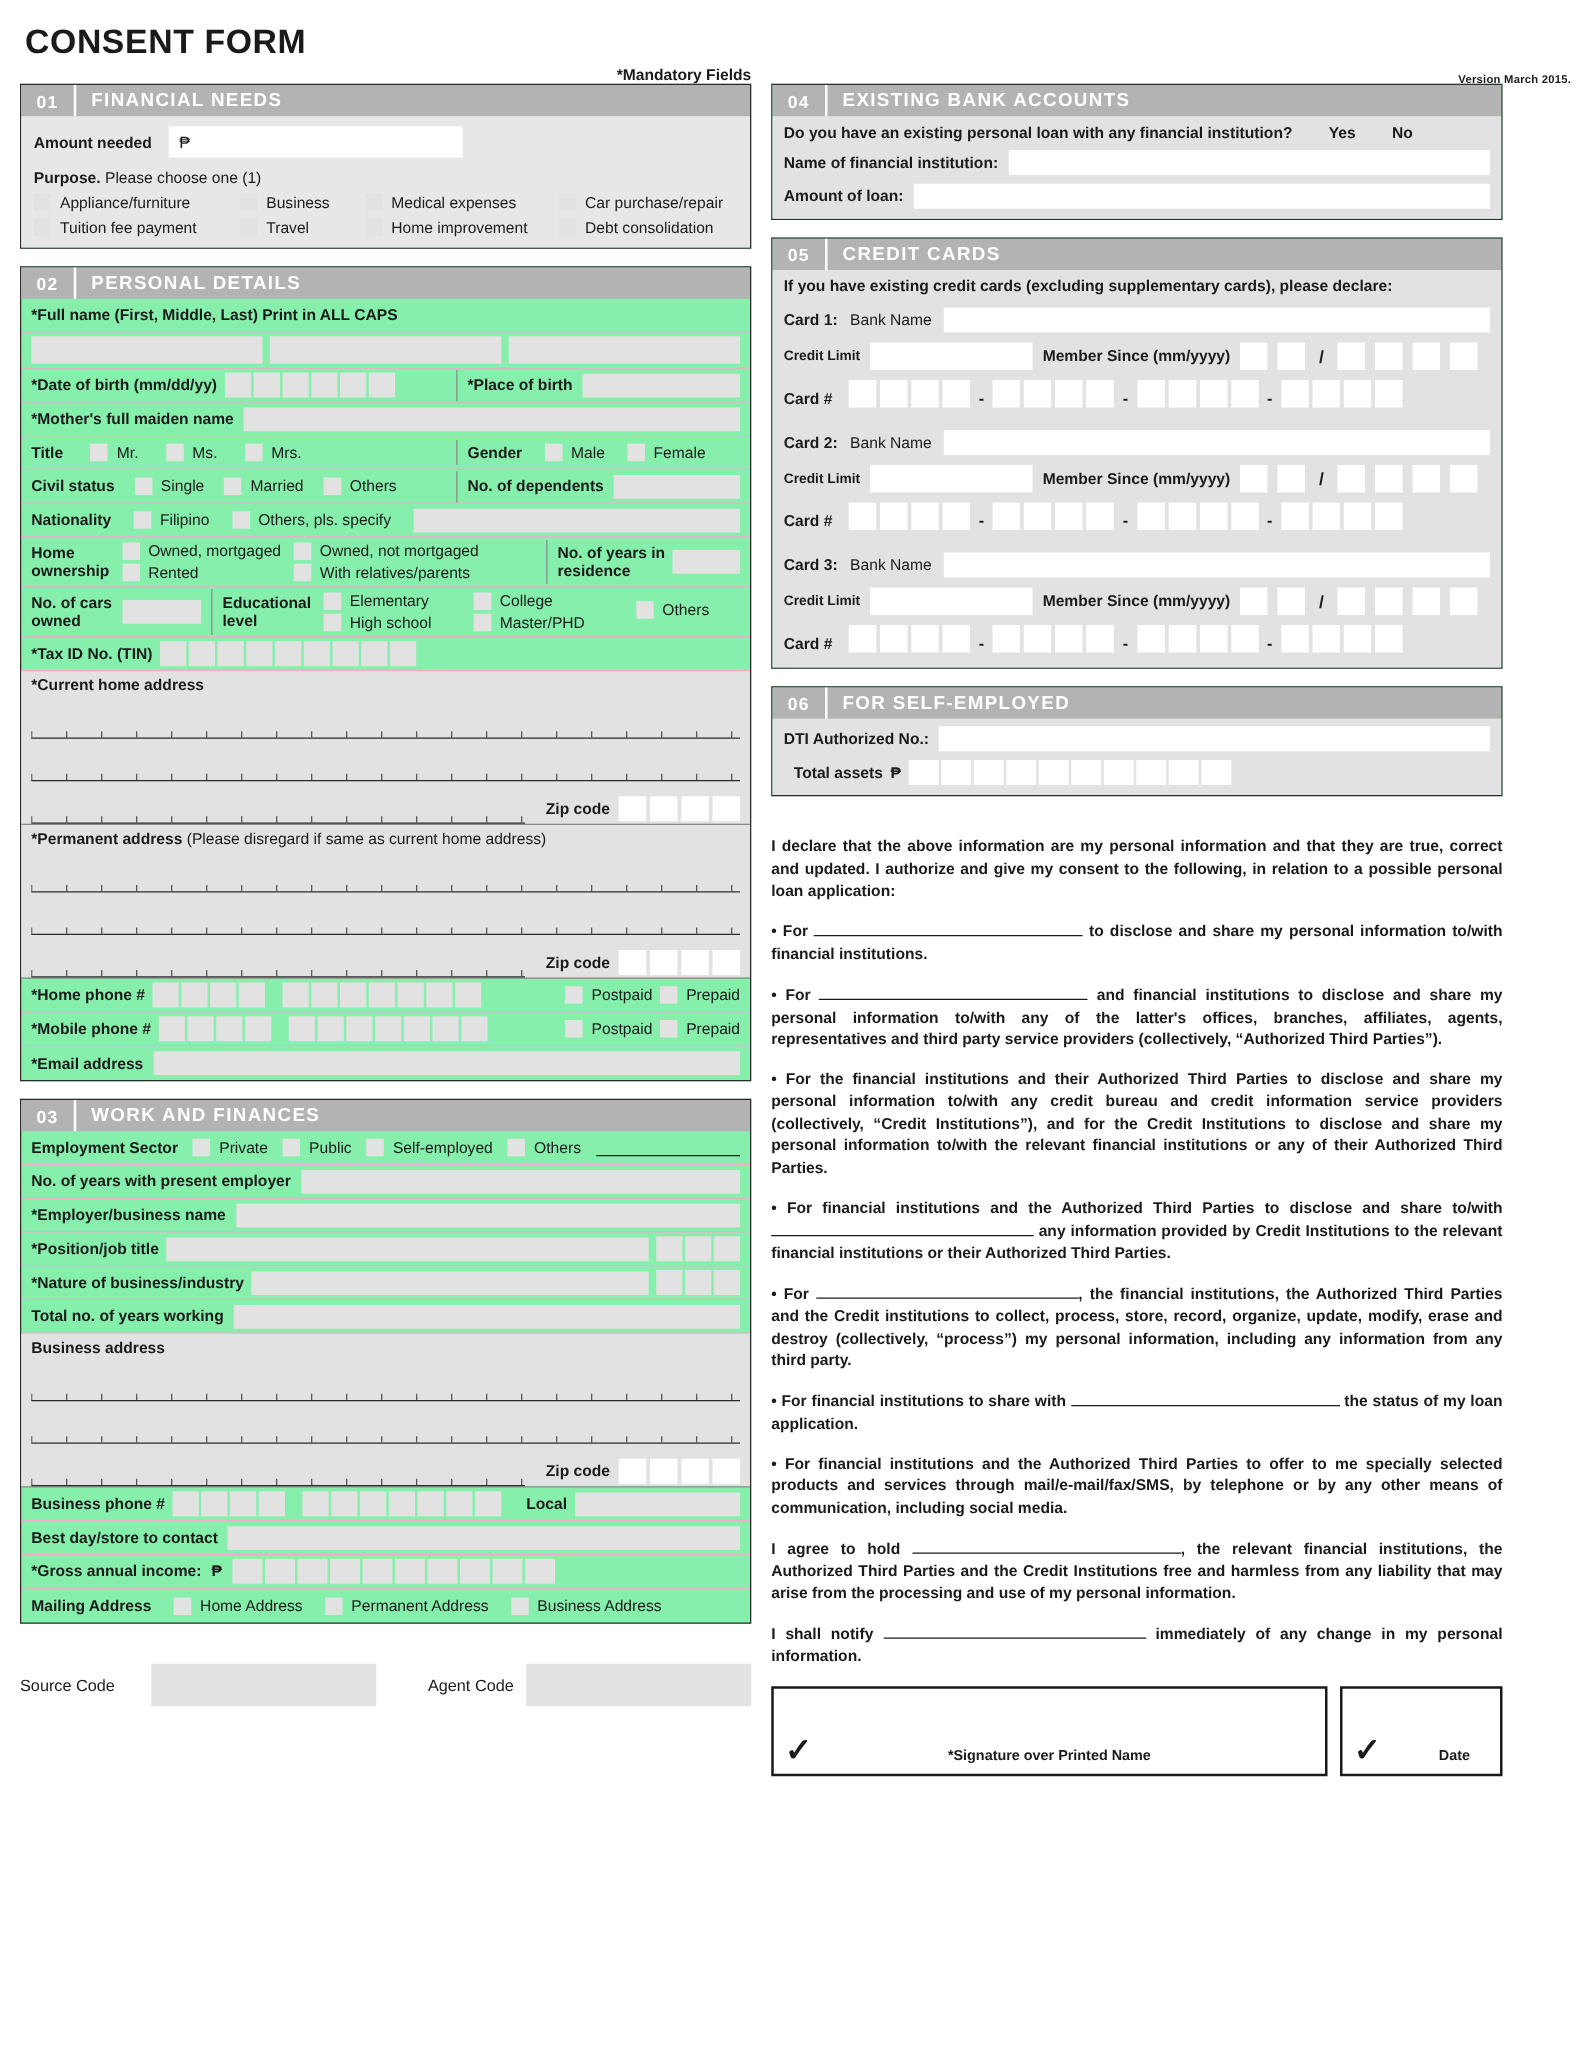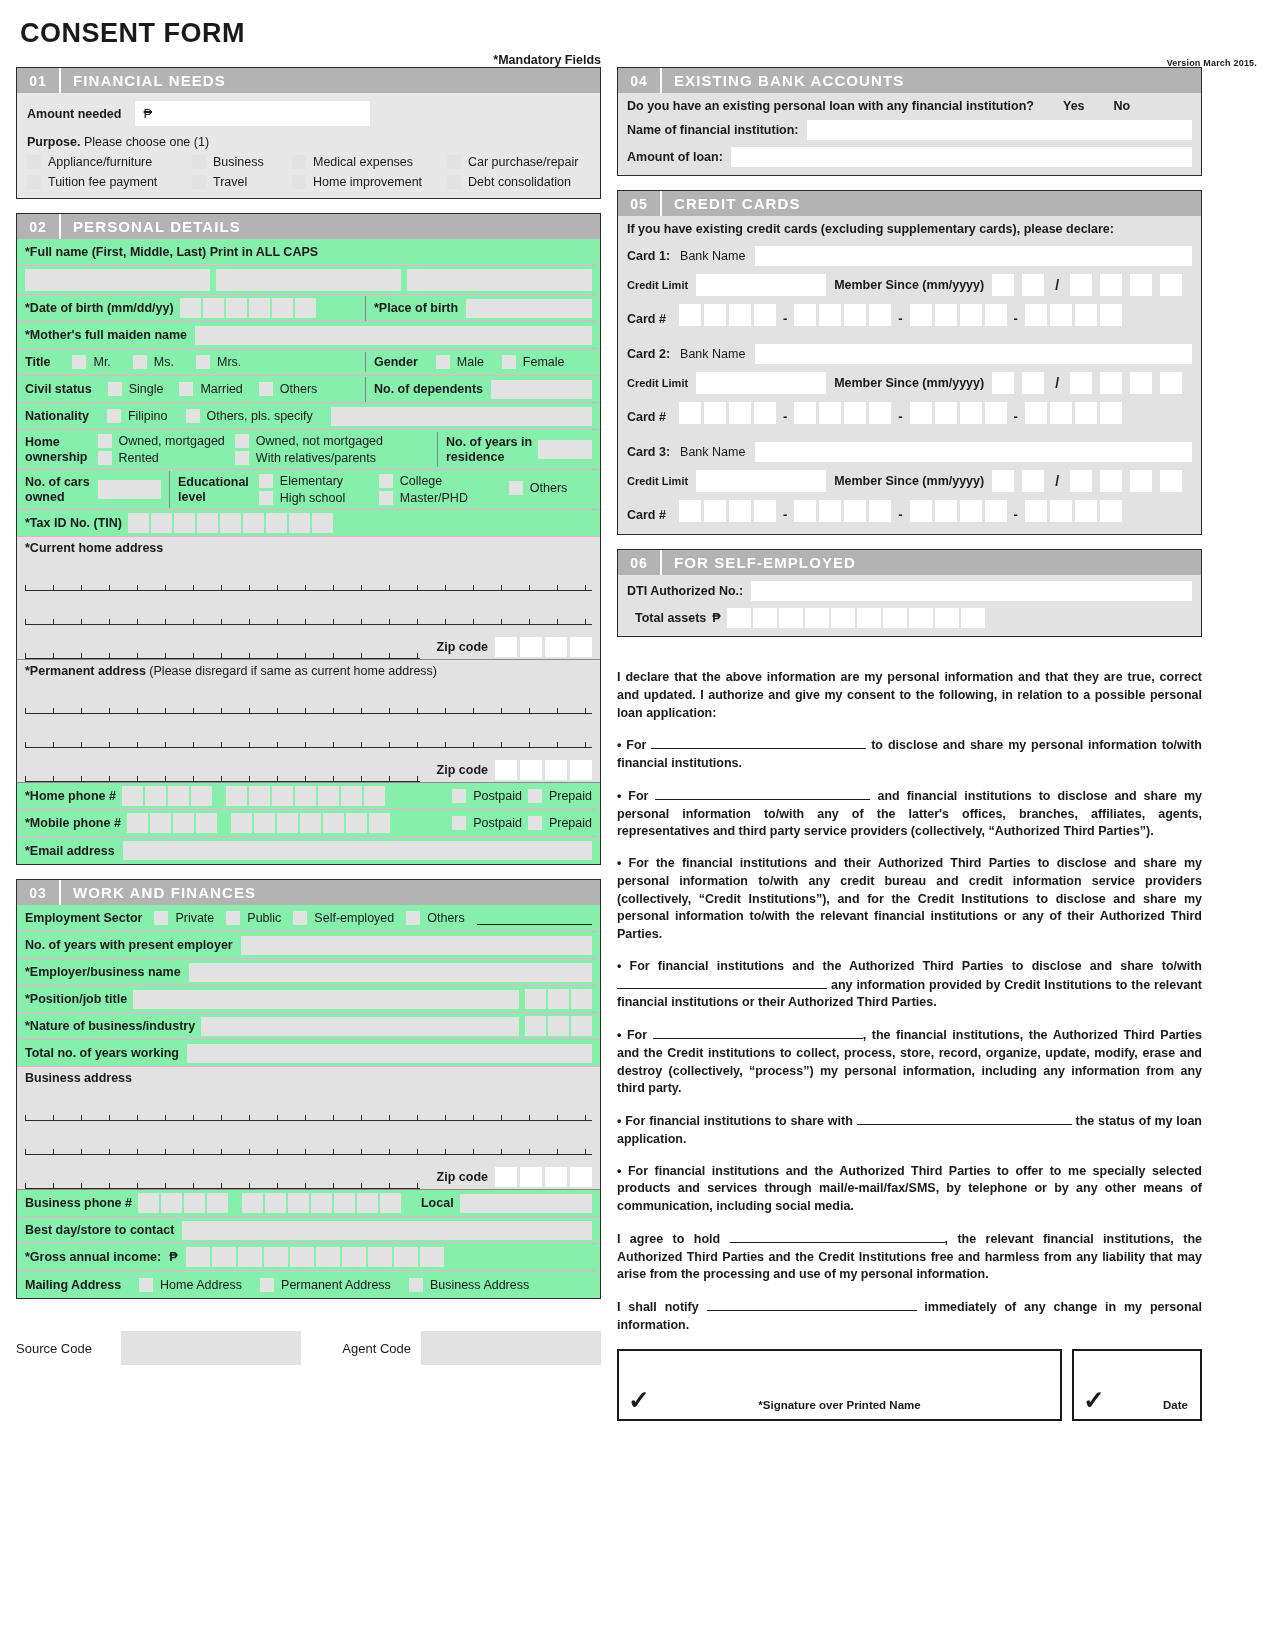--- a/index.html
+++ b/index.html
@@ -122,21 +122,21 @@
   .decl p { margin: 14px 0 11px 0; }
   .blank { display: inline-block; border-bottom: 1.5px solid #1a1a1a; height: 13px; vertical-align: baseline; }
 
   
   .sig-wrap { display: flex; gap: 10px; margin-top: 14px; }
   .sig-box { border: 2px solid #1a1a1a; height: 72px; position: relative; }
   .sig-box.name { flex: 1; }
   .sig-box.date { width: 130px; }
   .check { position: absolute; left: 9px; bottom: 6px; font-size: 26px; line-height: 1; font-weight: bold; }
   .sig-cap { position: absolute; bottom: 8px; left: 0; right: 0; text-align: center; font-size: 11.5px; font-weight: bold; }
-  .sig-cap.dt { text-align: right; padding-right: 12px; }
+  .sig-cap.dt { text-align: right; padding-right: 24px; }
 
   
   .codes { display: flex; align-items: center; gap: 0; padding-top: 18px; }
   .codes .c-lbl { font-size: 13px; }
   .code-fill { background: #e2e2e2; height: 34px; }
 
   .flexfill { flex: 1; }
   .inline-u { border-bottom: 1.5px solid #1a1a1a; display: inline-block; }
 </style>
 </head>

